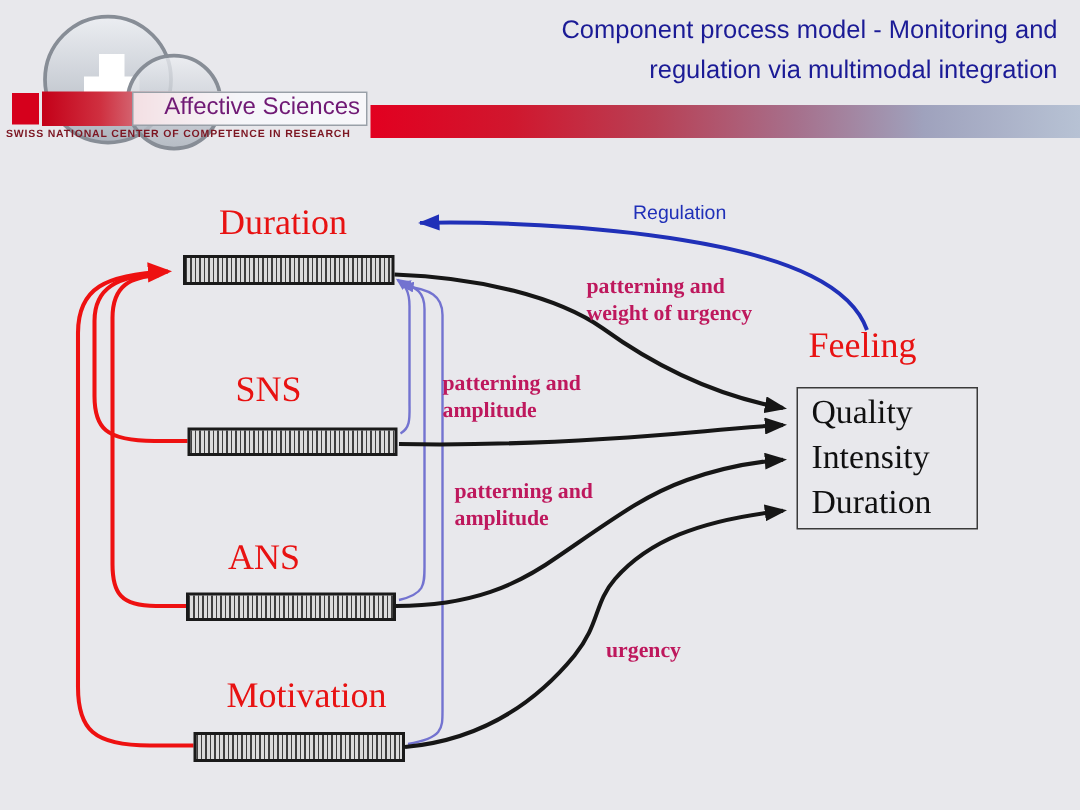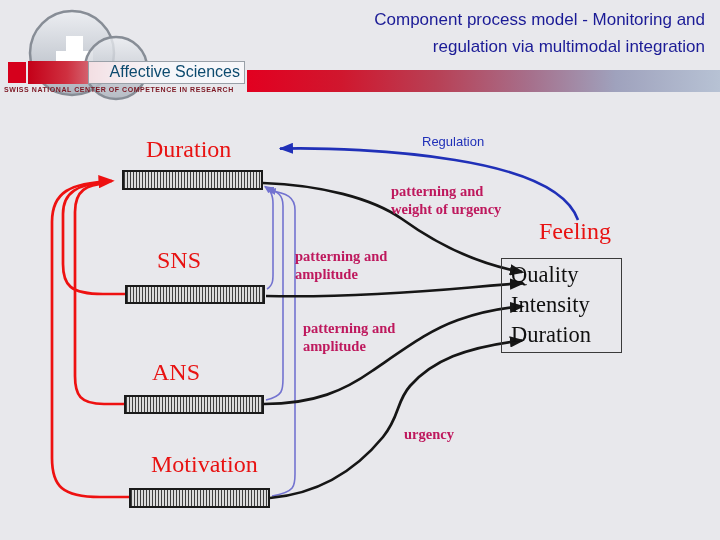--- a/index.html
+++ b/index.html
@@ -15,21 +15,21 @@
     text-align:right; color:var(--title_navy,#1b1b96);
     font-size:17px; line-height:27px; font-weight:400;
   }
   .logo-svg { position:absolute; left:26px; top:4px; z-index:1; }
   .brand-square { position:absolute; left:8px; top:62px; width:18px; height:21px;
     background:var(--brand_red,#d6001c); z-index:2; }
   .brand-band { position:absolute; left:28px; top:61px; width:217px; height:23px; z-index:2;
     background:linear-gradient(90deg,#c40018 0%,#cf3040 18%,#d8959e 38%,#dde2ea 62%,#e6e9ef 100%); }
   .brand-namebox { position:absolute; left:88px; top:61px; width:157px; height:23px; z-index:3;
     background:rgba(250,250,252,.82); border:1px solid #99a0a8; box-sizing:border-box;
-    text-align:right; font-size:16px; color:#0c4a6e; line-height:20px; padding-right:4px; }
+    text-align:right; font-size:16px; color:#701a75; line-height:20px; padding-right:4px; }
   .brand-sub { position:absolute; left:4px; top:86px; z-index:3; white-space:nowrap;
     font-size:7px; font-weight:bold; letter-spacing:.55px; color:var(--brand_maroon,#7c1622); }
   .header-bar { position:absolute; left:247px; top:70px; width:473px; height:22px; z-index:2;
     background:linear-gradient(90deg,#e20020 0%,#d0172e 20%,#b84055 40%,#a6708c 60%,#9fa2bd 78%,#b7c2d4 100%); }
 
   
   .bar { position:absolute; height:20px; box-sizing:border-box; z-index:6;
     border:2px solid #1a1a1a;
     background:repeating-linear-gradient(90deg,#3f3f3f 0px,#3f3f3f 1px,#dcdcdc 1px,#dcdcdc 3px); }
   #bar-appraisal  { left:122px; top:170px; width:141px; }
@@ -48,21 +48,21 @@
   .regulation-label { position:absolute; left:422px; top:134px; z-index:10;
     font-size:13px; color:var(--regulation_blue,#2030b8); }
 
   .annot { position:absolute; z-index:10; font-family:"Liberation Serif",serif;
     font-weight:bold; font-size:14.5px; line-height:17.5px; color:#be185d; }
   #annot-criteria { left:391px; top:183px; }
   #annot-sns      { left:295px; top:248px; }
   #annot-ans      { left:303px; top:320px; }
   #annot-urgency  { left:404px; top:426px; }
 
-  .feeling-box { position:absolute; left:501px; top:258px; width:121px; height:95px; z-index:6;
+  .feeling-box { position:absolute; left:531px; top:258px; width:121px; height:95px; z-index:6;
     border:1.5px solid #3a3a3a; box-sizing:border-box;
     font-family:"Liberation Serif",serif; font-size:22.5px; color:#101010;
     line-height:30px; padding:1px 0 0 9px; }
 
   .diagram-svg { position:absolute; left:0; top:0; z-index:5; pointer-events:none; }
   .l-red   { stroke:var(--line_red,#ee1111); stroke-width:2.7; fill:none; }
   .l-blue  { stroke:var(--monitor_blue,#7373d0); stroke-width:1.6; fill:none; }
   .l-navy  { stroke:var(--regulation_blue,#2030b8); stroke-width:2.6; fill:none; }
   .l-black { stroke:var(--line_black,#161616); stroke-width:2.7; fill:none; }
   .m-red   { fill:var(--line_red,#ee1111); }

